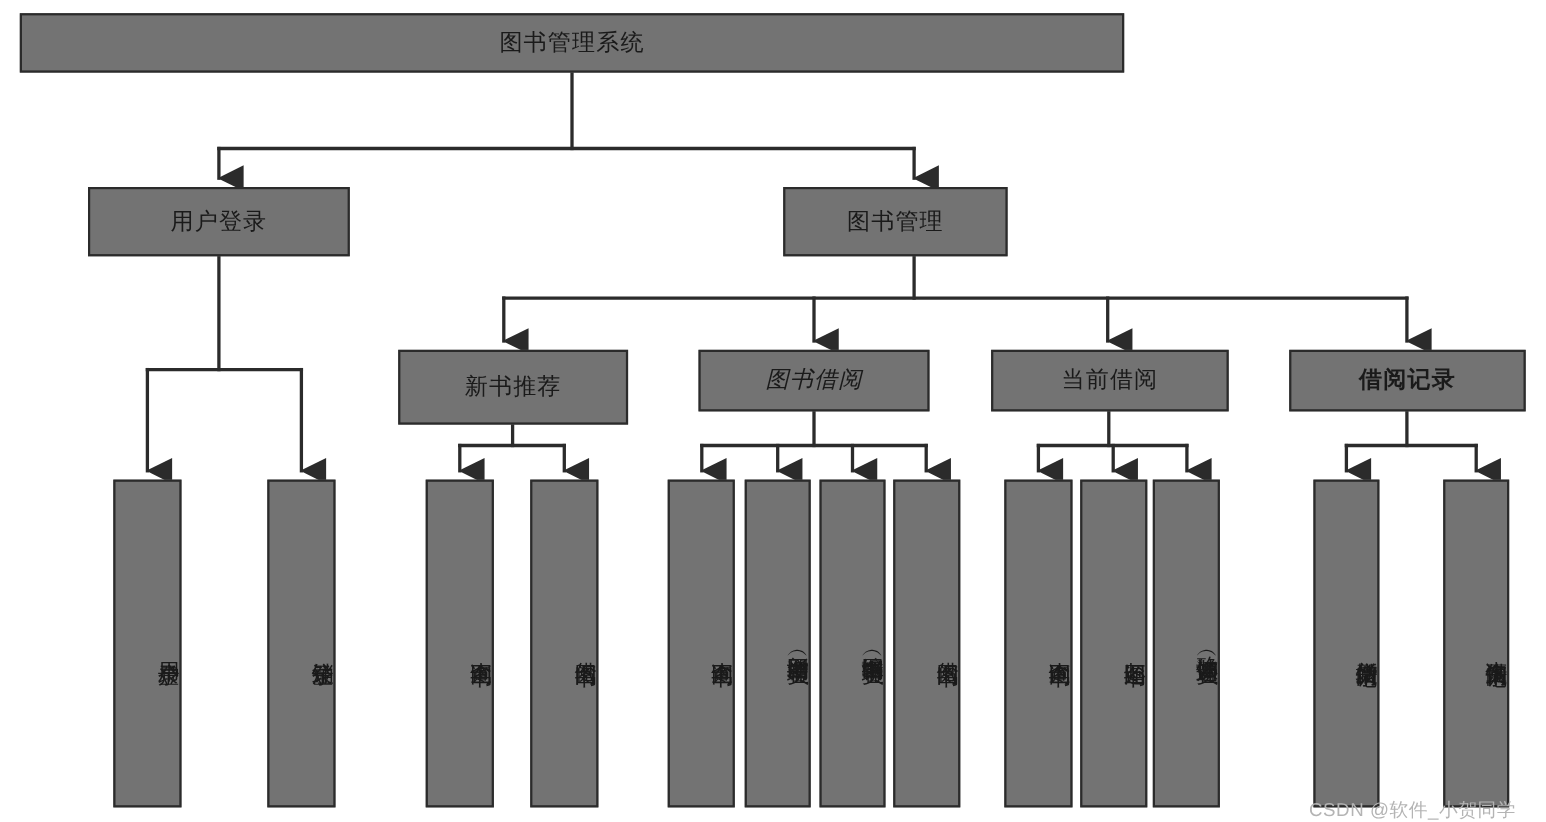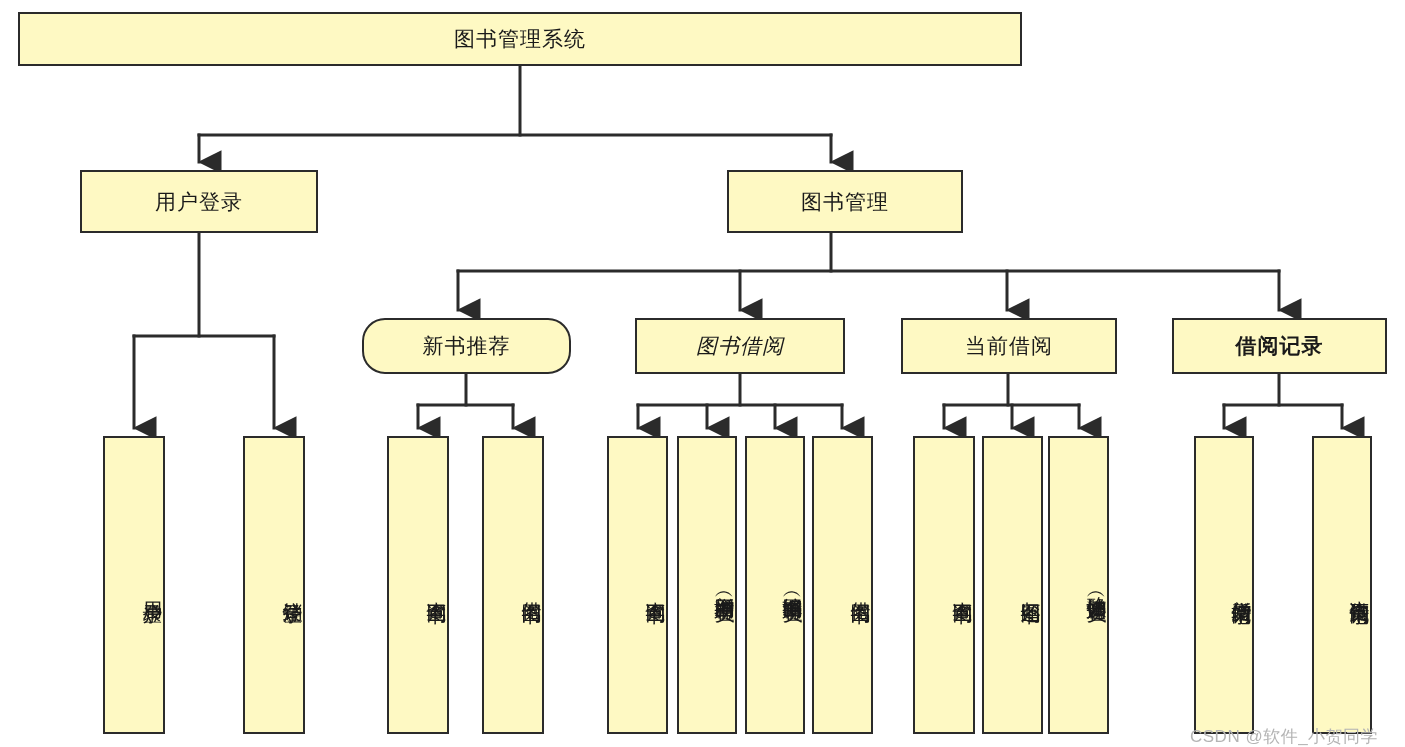--- a/index.html
+++ b/index.html
@@ -21,21 +21,21 @@
     position: absolute;
     left: 0;
     top: 0;
     width: 1405px;
     height: 747px;
     pointer-events: none;
   }
   .node {
     position: absolute;
     box-sizing: border-box;
-    background: #fef9c3;
+    background: #737373;
     border: 2px solid #2b2b2b;
     display: flex;
     align-items: center;
     justify-content: center;
     color: #1a1a1a;
   }
   .node-h {
     font-size: 21px;
     letter-spacing: 1px;
     line-height: 1.2;
@@ -127,25 +127,25 @@
     </g>
   </svg>
 
   <div class="node node-h" style="left:18px; top:12px; width:1004px; height:54px;">
     <span>图书管理系统</span>
   </div>
 
   <div class="node node-h" style="left:80px; top:170px; width:238px; height:63px;">
     <span>用户登录</span>
   </div>
-  <div class="node node-h" style="left:712px; top:170px; width:236px; height:63px;margin-left:15px;">
+  <div class="node node-h" style="left:712px; top:170px; width:204px; height:63px;">
     <span>图书管理</span>
   </div>
 
-  <div class="node node-h" style="left:362px; top:318px; width:209px; height:56px;border-radius:23px;">
+  <div class="node node-h" style="left:362px; top:318px; width:209px; height:68px;">
     <span>新书推荐</span>
   </div>
   <div class="node node-h" style="left:635px; top:318px; width:210px; height:56px;font-style:italic;">
     <span>图书借阅</span>
   </div>
   <div class="node node-h" style="left:901px; top:318px; width:216px; height:56px;">
     <span>当前借阅</span>
   </div>
   <div class="node node-h" style="left:1172px; top:318px; width:215px; height:56px;font-weight:bold;">
     <span>借阅记录</span>

